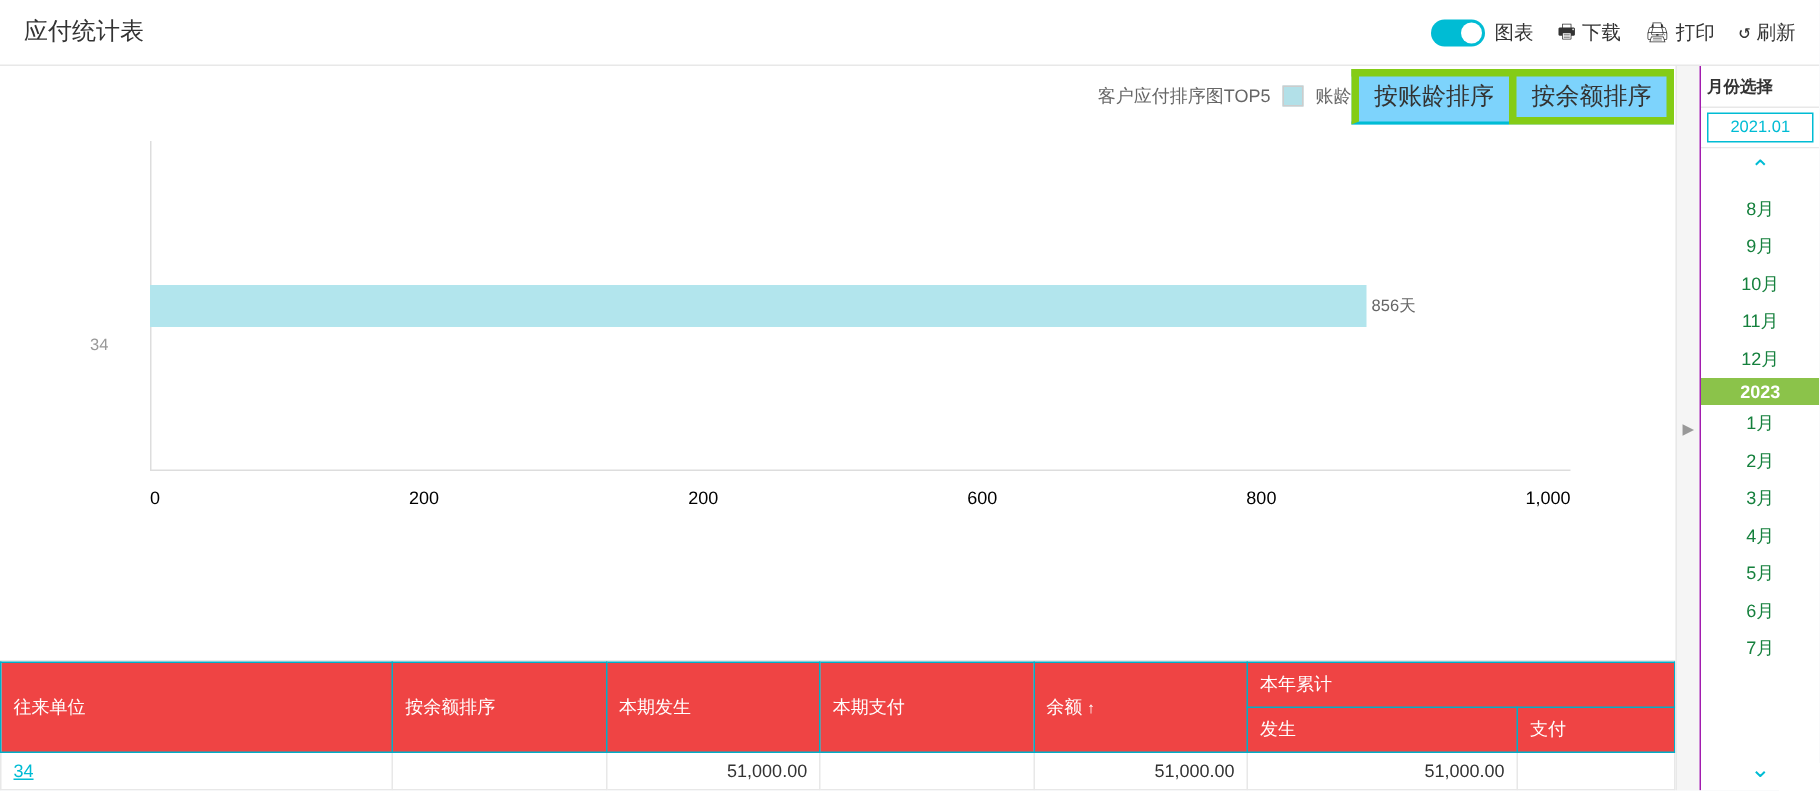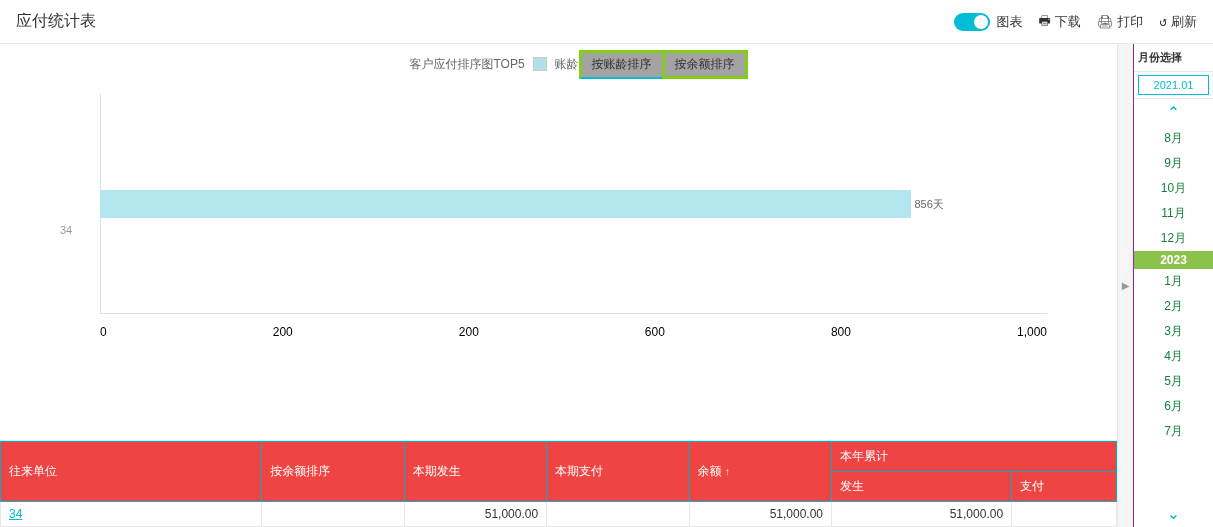--- a/index.html
+++ b/index.html
@@ -17,25 +17,25 @@
     .toggle-label { color: #333; font-size: 13px; }
     .action-btn { display: flex; align-items: center; gap: 4px; cursor: pointer; color: #333; font-size: 13px; }
 
     
     .main-content { display: flex; flex: 1; overflow: hidden; }
 
     
     .chart-section { flex: 1; display: flex; flex-direction: column; overflow: hidden; }
 
     
-    .chart-top { display: flex; align-items: center; justify-content: center; padding: 8px 1px; height: 40px; margin-left: 40px; }
+    .chart-top { display: flex; align-items: center; justify-content: flex-end; padding: 8px 1px; height: 40px; margin-left: 40px; }
     .chart-legend { display: flex; align-items: center; gap: 8px; font-size: 12px; color: #666; }
     .legend-box { width: 14px; height: 14px; background: #b2e0e8; border: 1px solid #ccc; }
     .sort-buttons { display: flex; gap: 0; }
-    .sort-btn { padding: 3px 10px; border: 3px solid #84cc16; cursor: pointer; font-size: 12px; color: #333; background: #a3a3a3; }
+    .sort-btn { padding: 3px 10px; border: 5px solid #84cc16; cursor: pointer; font-size: 16px; color: #333; background: #7dd3fc; }
     .sort-btn.active { color: #333; border-bottom: 2px solid #00bcd4; }
     .sort-btn:first-child { border-right: none; }
 
     
     .chart-container { flex: 1; position: relative; padding: 0 30px 30px 50px; }
 
     
     .table-section { border-top: 1px solid #e8e8e8; }
     .data-table { width: 100%; border-collapse: collapse; }
     .data-table th { background: #ef4444; color: #fff; text-align: left; padding: 6px 8px; font-size: 12px; font-weight: normal; border: 1px solid #00afc8; }

